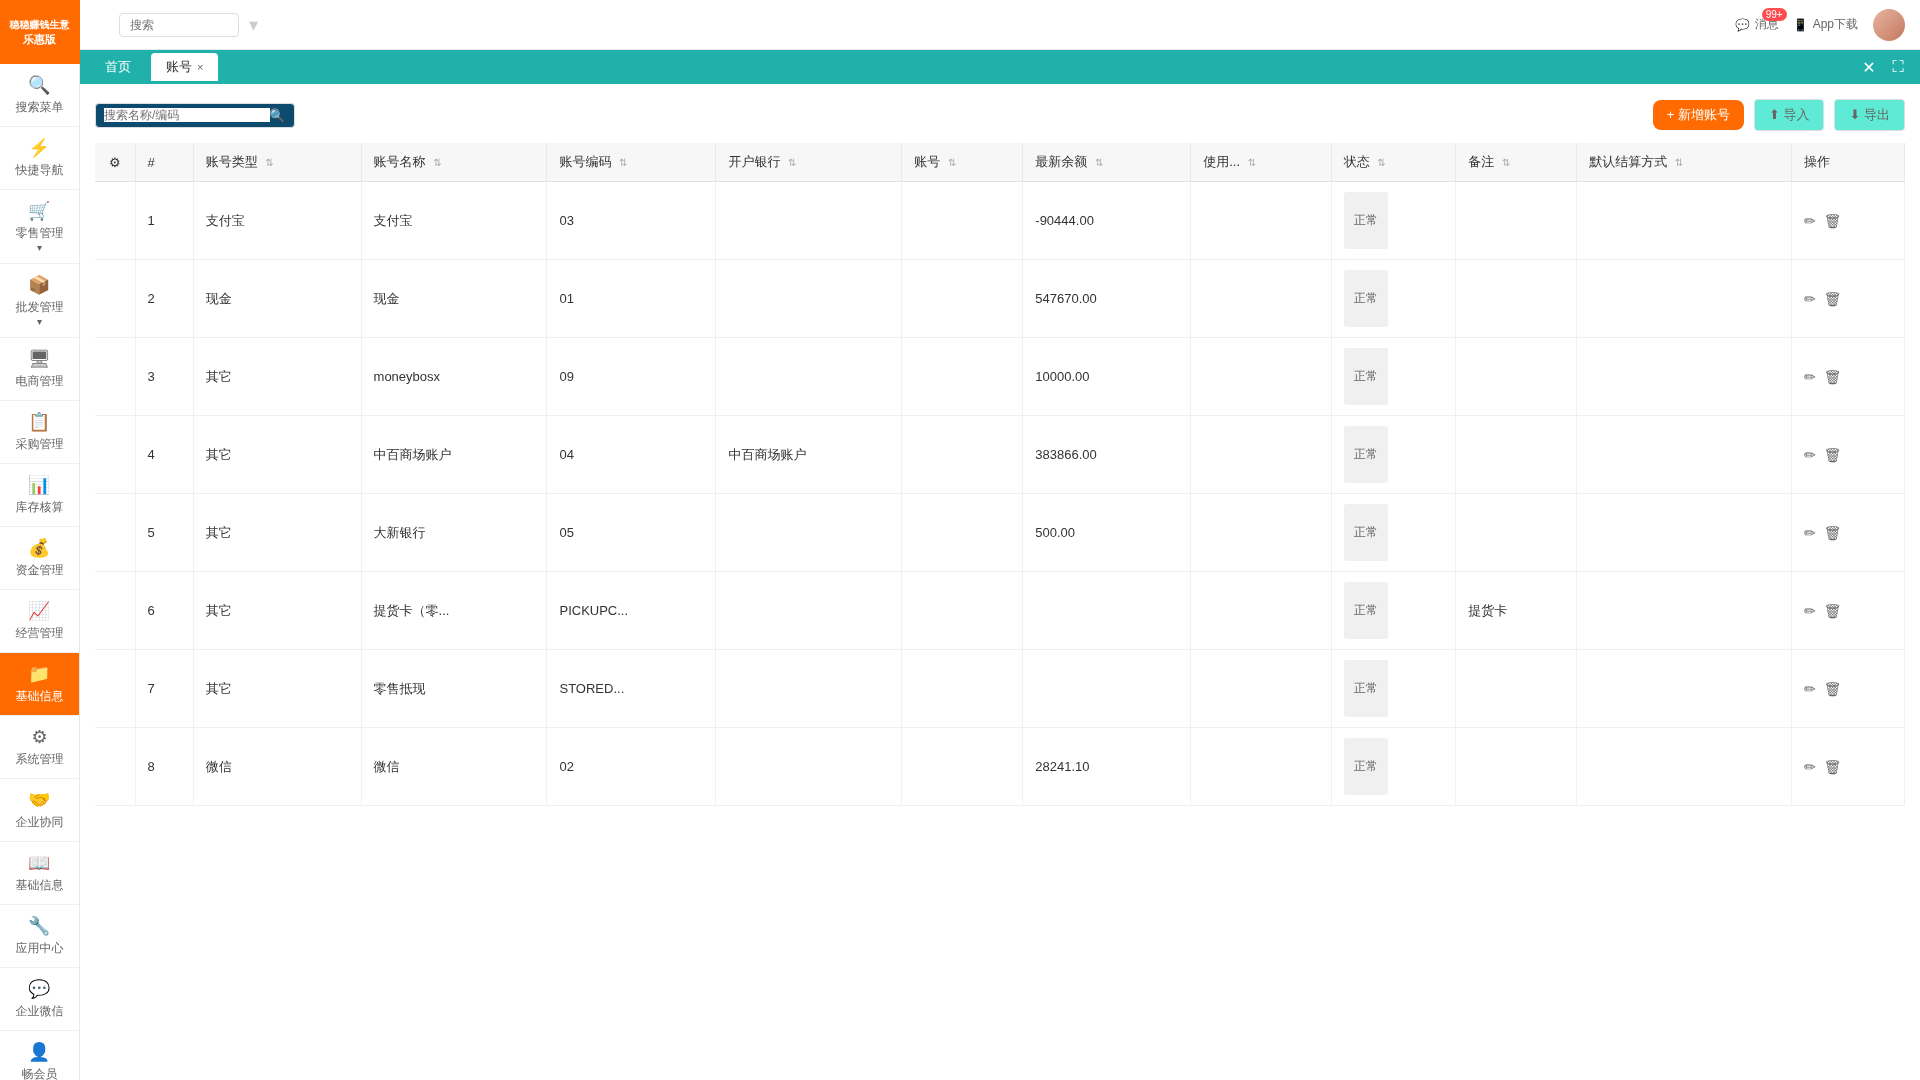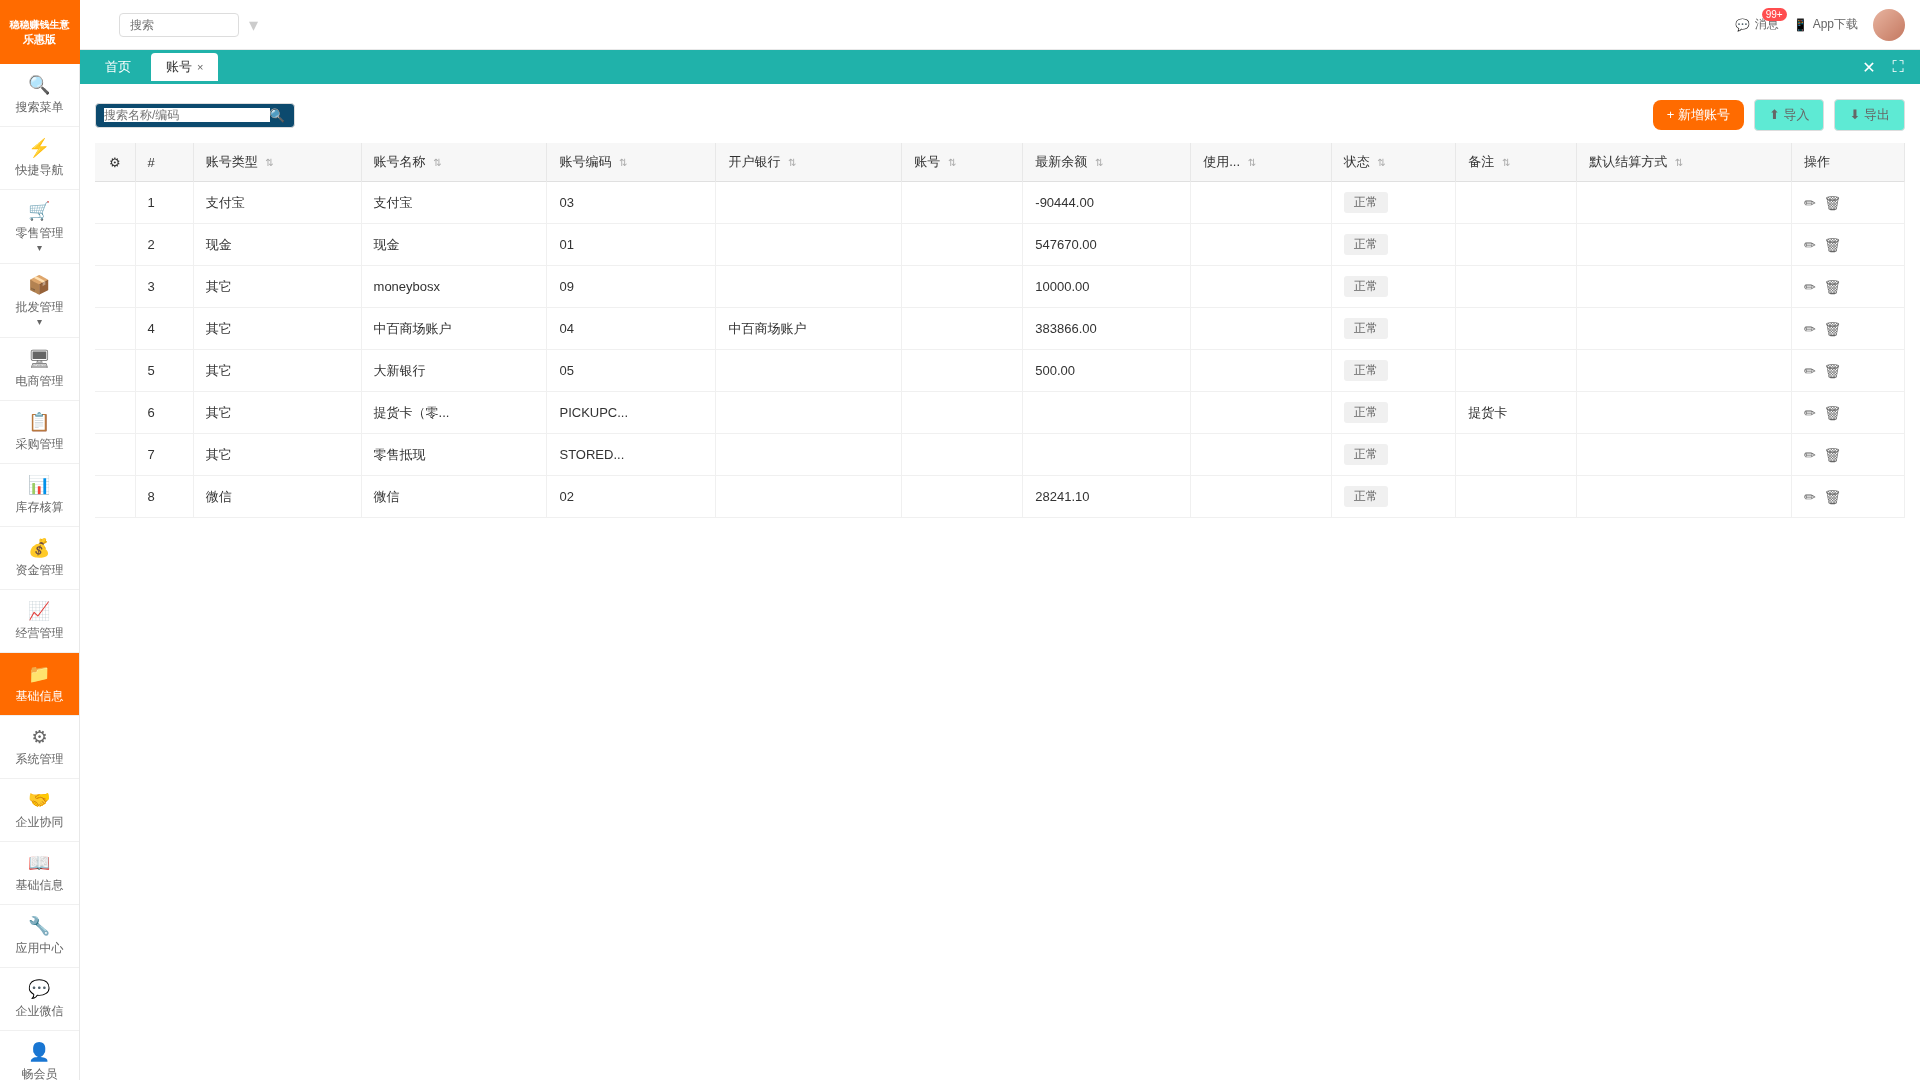--- a/index.html
+++ b/index.html
@@ -254,21 +254,21 @@
     }
     tbody td {
       padding: 10px 12px;
       color: #333;
       white-space: nowrap;
       border-right: 1px solid #f0f0f0;
     }
     tbody td:first-child { text-align: center; color: #999; }
     .status-badge {
       display: inline-block;
-      padding: 2px 10px;
+      padding: 20px 10px;
       border-radius: 3px;
       font-size: 12px;
       background: #f0f0f0;
       color: #666;
     }
     .status-normal { background: #f0f0f0; color: #666; }
     .action-btns {
       display: flex;
       gap: 8px;
       align-items: center;

